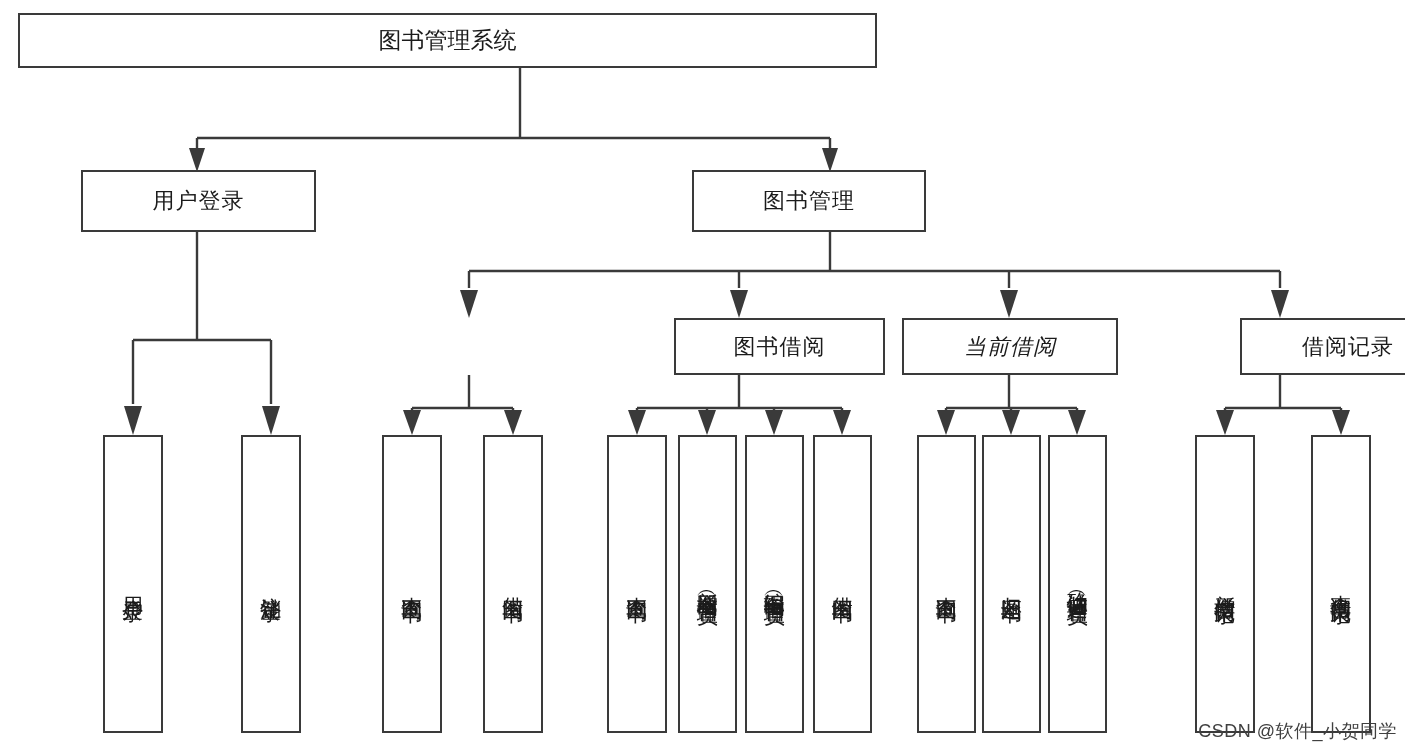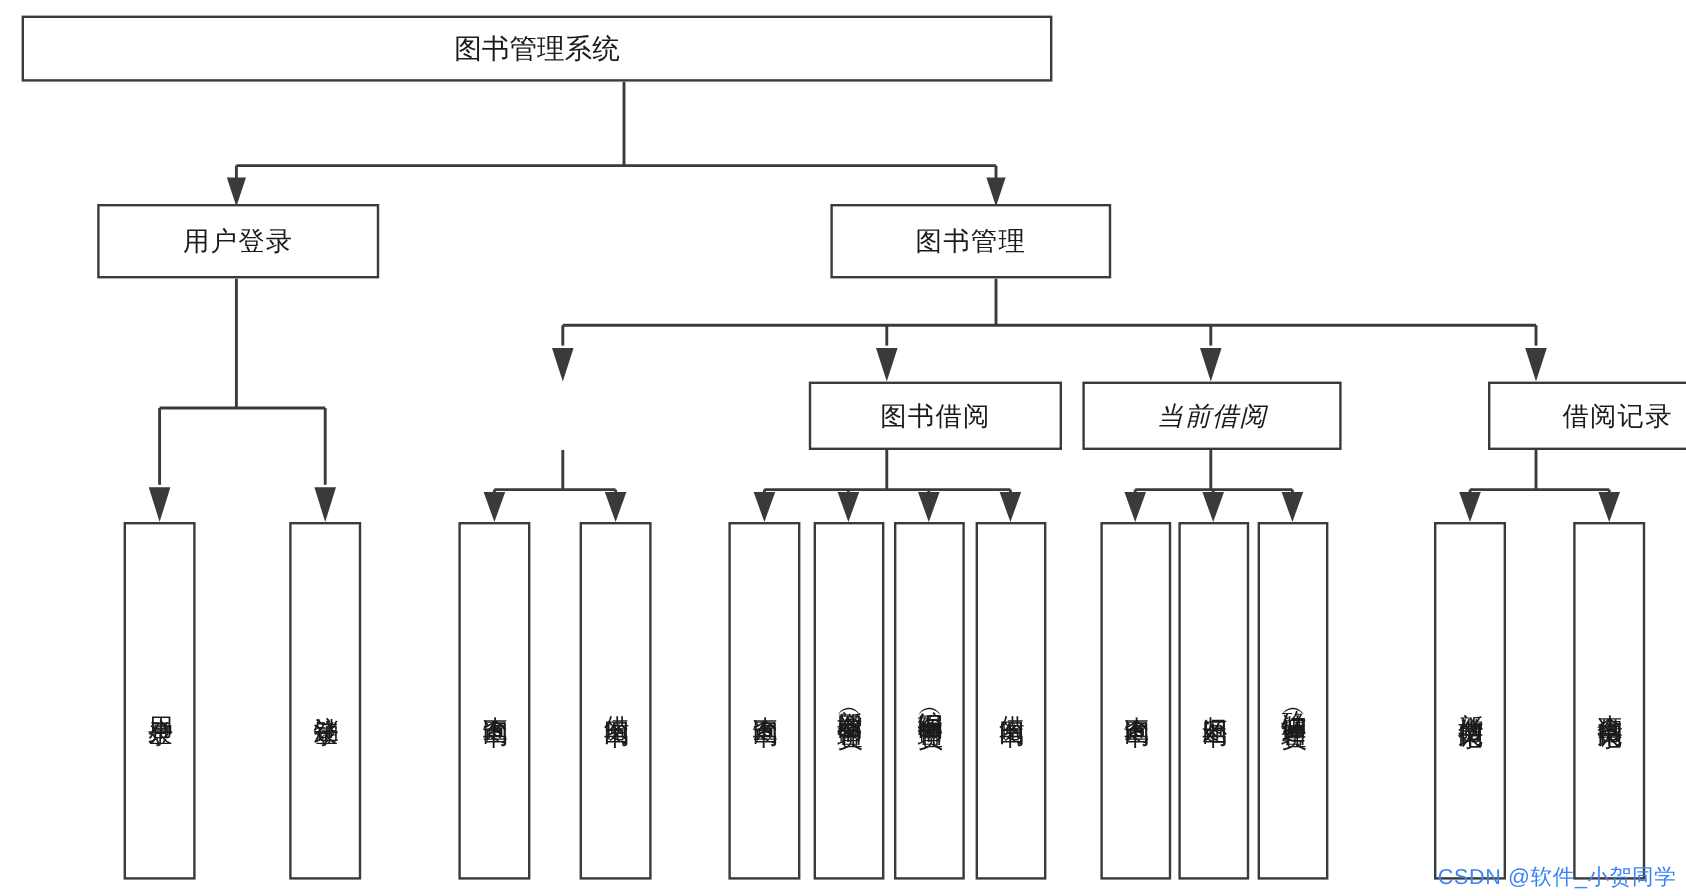--- a/index.html
+++ b/index.html
@@ -62,21 +62,21 @@
     fill: none;
   }
   #wires polygon {
     fill: #3a3a3a;
   }
   .watermark {
     position: absolute;
     right: 8px;
     bottom: 4px;
     font-size: 18px;
-    color: #3b82f6;
+    color: #404040;
     white-space: nowrap;
     letter-spacing: 0.5px;
   }
 </style>
 </head>
 <body>
 
 <div id="canvas">
 
   <svg id="wires" viewBox="0 0 1405 747">

